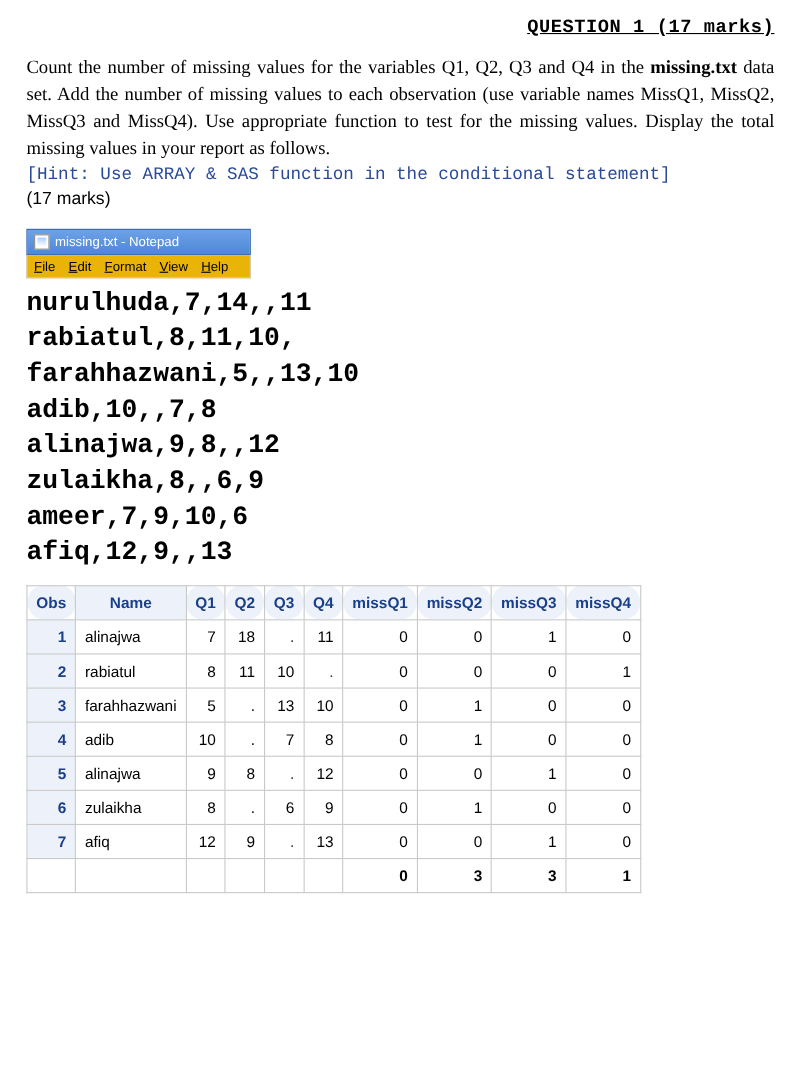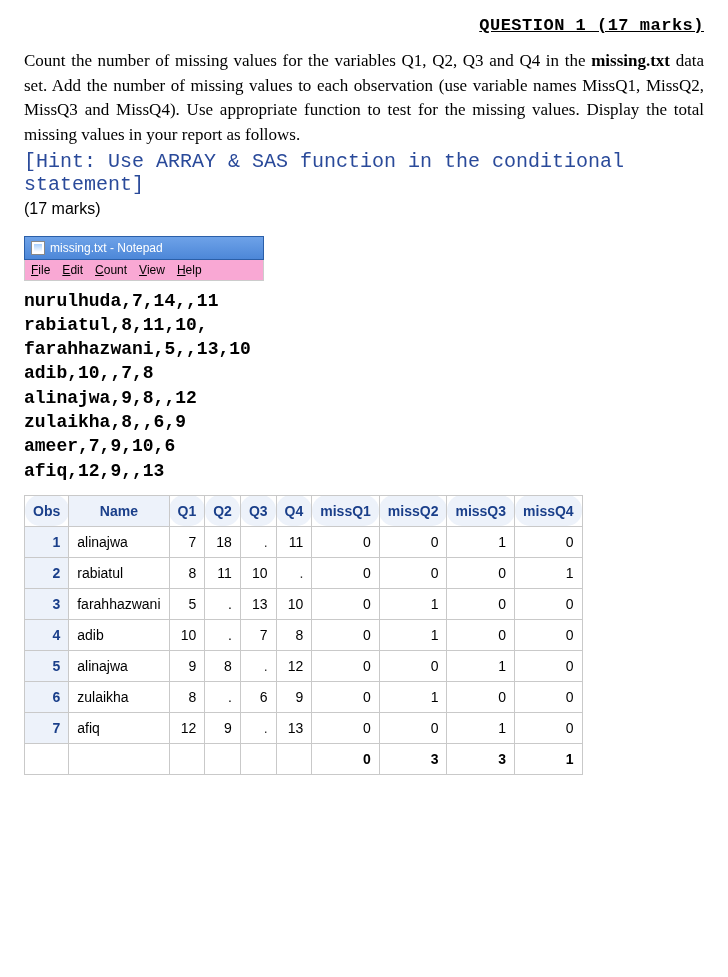--- a/index.html
+++ b/index.html
@@ -24,33 +24,33 @@
     .body-text {
       font-family: Liberation Serif, serif;
       font-size: 17px;
       line-height: 1.45;
       text-align: justify;
       margin-bottom: 2px;
     }
     .body-text .bold { font-weight: bold; }
     .hint {
       font-family: "Courier New", Courier, monospace;
-      font-size: 20px;
+      font-size: 16px;
       color: #2a4a9a;
       margin-bottom: 4px;
     }
     .marks-right {
       font-family: Arial, Helvetica, sans-serif;
       font-size: 16px;
       margin-bottom: 18px;
       padding-right: 2px;
     }
     
     .notepad {
-      width: 240px;
+      width: 204px;
       margin-bottom: 6px;
     }
     .np-title {
       background: linear-gradient(#6ea2e8, #4d87d8);
       color: #fff;
       font-size: 12px;
       padding: 4px 6px;
       display: flex;
       align-items: center;
       gap: 5px;
@@ -66,31 +66,31 @@
     }
     .np-icon::after {
       content: "";
       position: absolute;
       left: 2px; top: 2px; right: 2px; bottom: 2px;
       background: linear-gradient(#a8d0ff, #fff);
     }
     .np-menu {
       font-size: 12px;
       padding: 3px 6px;
-      background: #f9a8d4;
+      background: #eab308;
       border: 1px solid #ccc;
       border-top: none;
       display: flex;
       gap: 12px;
     }
     .np-menu span { cursor: default; }
     .np-menu span::first-letter { text-decoration: underline; }
     .np-content {
       font-family: Consolas, "Courier New", monospace;
-      font-size: 18px;
+      font-size: 24px;
       font-weight: bold;
       line-height: 1.35;
       padding: 2px 0 8px 0;
       white-space: pre;
     }
     
     .result-table {
       border-collapse: collapse;
       font-family: Arial, Helvetica, sans-serif;
       font-size: 14px;
@@ -134,21 +134,21 @@
 <div class="marks-right">(17 marks)</div>
 
 <div class="notepad">
   <div class="np-title">
     <span class="np-icon"></span>
     <span>missing.txt - Notepad</span>
   </div>
   <div class="np-menu">
     <span>File</span>
     <span>Edit</span>
-    <span>Count</span>
+    <span>Format</span>
     <span>View</span>
     <span>Help</span>
   </div>
 </div>
 <div class="np-content">nurulhuda,7,14,,11
 rabiatul,8,11,10,
 farahhazwani,5,,13,10
 adib,10,,7,8
 alinajwa,9,8,,12
 zulaikha,8,,6,9

